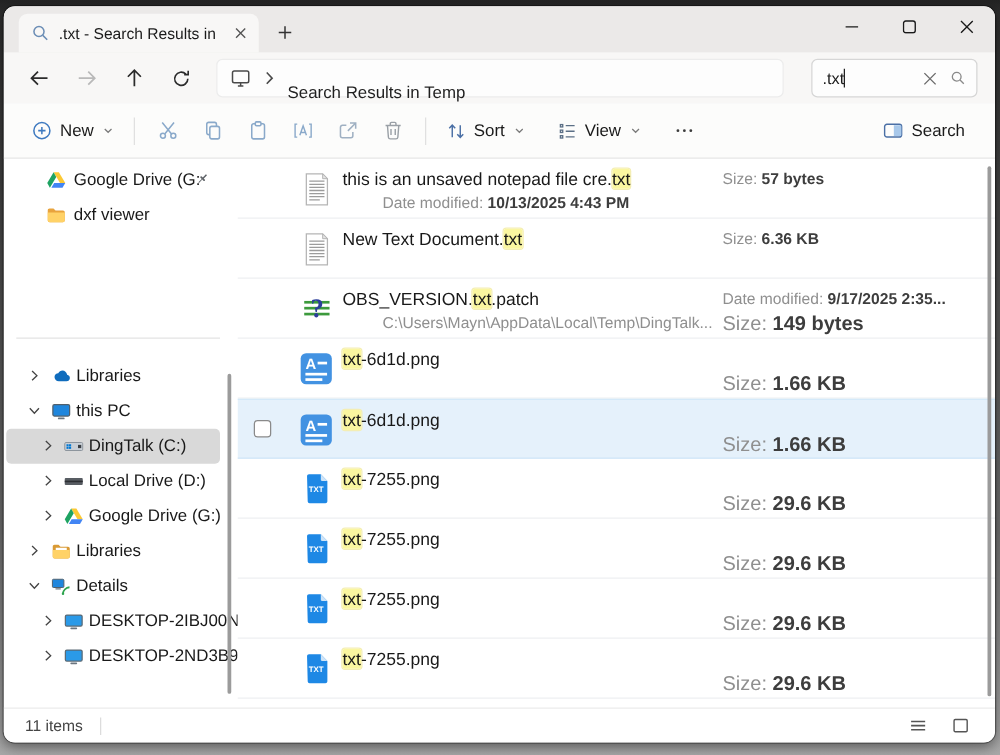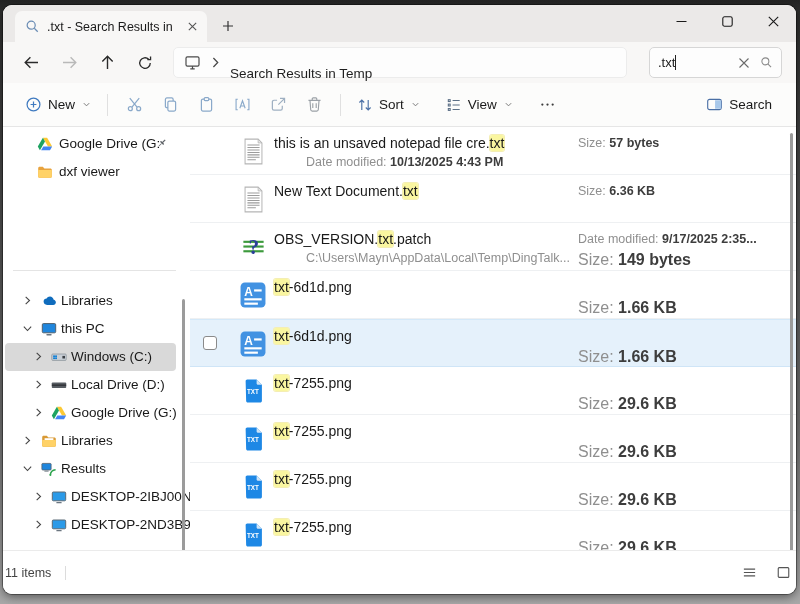--- a/index.html
+++ b/index.html
@@ -67,22 +67,22 @@
   .hl { background:#faf6a0; border-radius:2px; box-shadow:0 0 0 1px #f4eeb4; }
   .f-sub { position:absolute; left:84px; top:27px; font-size:12.5px; white-space:nowrap; line-height:16px;margin-left:32px; }
   .f-right1 { position:absolute; left:388px; top:9px; font-size:12.5px; white-space:nowrap; }
   .f-right2 { position:absolute; left:388px; top:28px; font-size:16px; white-space:nowrap;text-align:right; }
   .lab { color:#8f8f8f; }
   .val { color:#3d3d3d;font-weight:bold; }
   .muted { color:#8f8f8f; }
   .fl-scroll { position:absolute; right:3px; top:6px; width:3px; height:424px; background:#9b9b9b; border-radius:2px; }
 
   
-  .statusbar { height:44px; border-top:1px solid #ebebeb; background:#fff; display:flex; align-items:center;
-    padding:0 2px; flex:none; }
+  .statusbar { height:28px; border-top:1px solid #ebebeb; background:#fff; display:flex; align-items:center;
+    padding:0 17px; flex:none; }
   .status-count { font-size:12.5px; color:#444; }
   .st-sep { width:1px; height:14px; background:#dcdcdc; margin-left:14px; }
   .st-right { margin-left:auto; display:flex; gap:12px; }
   .st-btn { width:22px; height:20px; display:flex; align-items:center; justify-content:center; border-radius:3px; }
 </style>
 </head>
 <body>
 
 <div class="window">
 
@@ -351,21 +351,21 @@
             <span class="sb-ico" style="left:46px">
               <svg width="16" height="16" viewBox="0 0 16 16">
                 <rect x="0.8" y="5" width="14.4" height="6.4" rx="1" fill="#c9cfd6" stroke="#8d959d" stroke-width="0.8"></rect>
                 <rect x="11.4" y="6.9" width="2.6" height="2.6" fill="#3a3f44"></rect>
                 <rect x="2.2" y="6.4" width="1.7" height="1.7" fill="#0078d4"></rect>
                 <rect x="4.2" y="6.4" width="1.7" height="1.7" fill="#0078d4"></rect>
                 <rect x="2.2" y="8.4" width="1.7" height="1.7" fill="#0078d4"></rect>
                 <rect x="4.2" y="8.4" width="1.7" height="1.7" fill="#0078d4"></rect>
               </svg>
             </span>
-            <span class="sb-label" style="left:66px">Windows (C:)</span>
+            <span class="sb-label" style="left:66px">DingTalk (C:)</span>
           </div>
           <div class="sb-item">
             <span class="sb-chev" style="left:28px">
               <svg width="11" height="11" viewBox="0 0 12 12" fill="none" stroke="#454545" stroke-width="1.2">
                 <path d="M4 2l4.2 4L4 10"></path>
               </svg>
             </span>
             <span class="sb-ico" style="left:46px">
               <svg width="16" height="16" viewBox="0 0 16 16">
                 <rect x="0.8" y="5.4" width="14.4" height="5.6" rx="0.8" fill="#585d63"></rect>
@@ -411,21 +411,21 @@
               </svg>
             </span>
             <span class="sb-ico" style="left:36px">
               <svg width="16" height="16" viewBox="0 0 16 16">
                 <rect x="0.9" y="2.4" width="9.2" height="6.6" rx="0.9" fill="#1f86dd" stroke="#50606d" stroke-width="0.8"></rect>
                 <rect x="3.4" y="9.6" width="4.2" height="1" fill="#6b7680"></rect>
                 <path d="M9.3 14a5.8 5.8 0 0 1 5.3-5.2" stroke="#2da44e" stroke-width="1.5" fill="none"></path>
                 <circle cx="9.4" cy="14" r="1" fill="#2da44e"></circle>
               </svg>
             </span>
-            <span class="sb-label" style="left:56px">Results</span>
+            <span class="sb-label" style="left:56px">Details</span>
           </div>
           <div class="sb-item">
             <span class="sb-chev" style="left:28px">
               <svg width="11" height="11" viewBox="0 0 12 12" fill="none" stroke="#454545" stroke-width="1.2">
                 <path d="M4 2l4.2 4L4 10"></path>
               </svg>
             </span>
             <span class="sb-ico" style="left:46px">
               <svg width="16" height="16" viewBox="0 0 16 16">
                 <rect x="1.3" y="3" width="13.4" height="8.8" rx="1.1" fill="#2b9ae8" stroke="#5a6a76" stroke-width="1"></rect>

